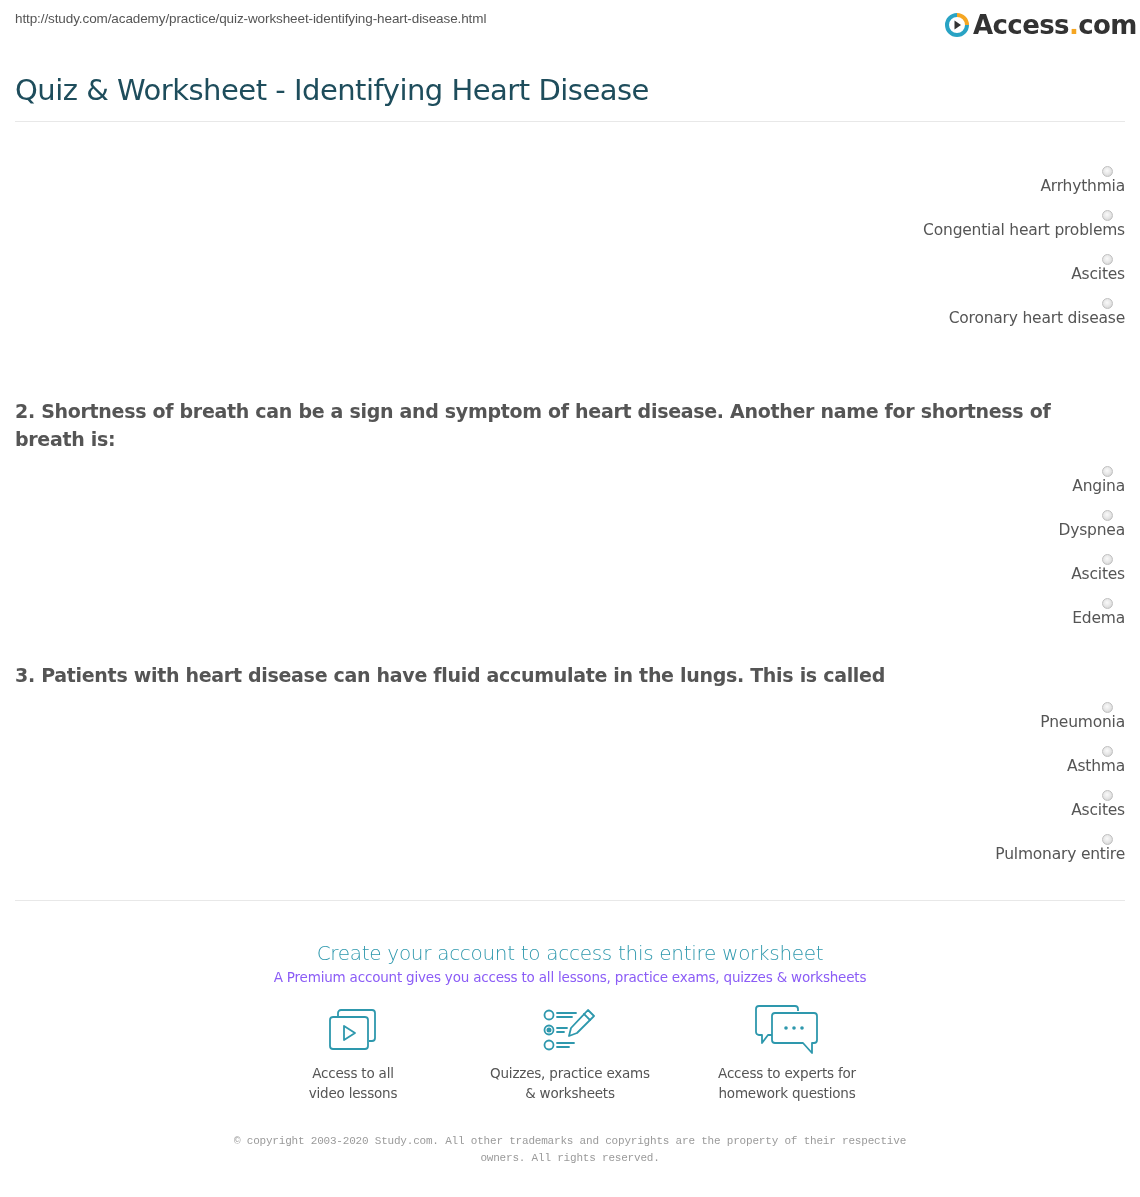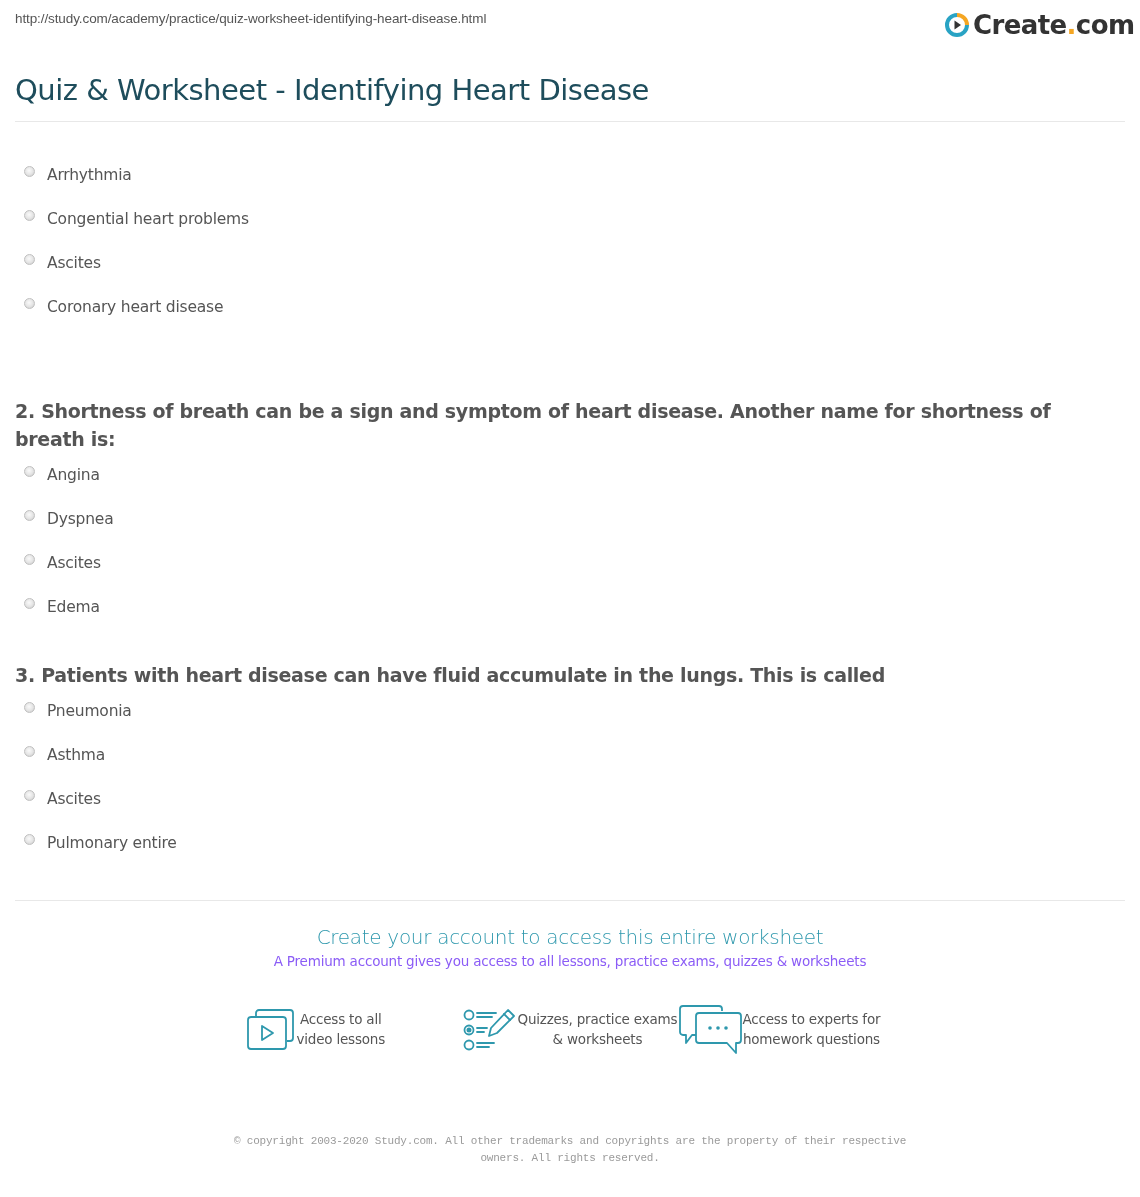--- a/index.html
+++ b/index.html
@@ -67,22 +67,23 @@
       font-family: "DejaVu Sans", sans-serif;
       font-size: 19px;
       font-weight: bold;
       color: #555555;
       line-height: 28px;
       letter-spacing: -0.3px;
     }
     .options { list-style: none; margin-top: 16px; }
     .option {
       display: flex;
-      align-items: flex-start;
+      align-items: flex-end;
       height: 44px;
+      flex-direction: column;
     }
     .radio {
       width: 11px;
       height: 11px;
       border-radius: 50%;
       background: radial-gradient(circle at 45% 40%, #fafafa 0%, #e4e4e4 55%, #c6c6c6 100%);
       border: 1px solid #c0c0c0;
       margin-left: 9px;
       margin-right: 12px;
       flex: 0 0 auto;
@@ -91,20 +92,21 @@
       font-family: "DejaVu Sans", sans-serif;
       font-size: 15.5px;
       color: #555555;
       letter-spacing: -0.2px;
     }
     .cta {
       position: absolute;
       left: 0;
       width: 1140px;
       text-align: center;
+      margin-top: 16px;
     }
     .cta-title {
       font-family: "DejaVu Sans", sans-serif;
       font-size: 20px;
       font-weight: 300;
       color: #2e98ad;
       letter-spacing: -0.3px;
       line-height: 28px;
     }
     .cta-sub {
@@ -118,21 +120,22 @@
       position: absolute;
       top: 1003px;
       left: 0;
       width: 1140px;
       display: flex;
       justify-content: center;
     }
     .feature {
       width: 217px;
       display: flex;
-      flex-direction: row;
+      flex-direction: column;
+      align-items: center;
     }
     .feature-icon {
       height: 54px;
       display: flex;
       align-items: center;
       justify-content: center;
     }
     .feature-text {
       margin-top: 6px;
       font-family: "DejaVu Sans", sans-serif;
@@ -162,21 +165,21 @@
 <div class="url">http://study.com/academy/practice/quiz-worksheet-identifying-heart-disease.html</div>
 
 <div class="logo">
   <span>
     <svg width="24" height="24" viewBox="0 0 24 24">
       <path d="M12 2 A10 10 0 1 0 22 12" fill="none" stroke="#29a3c4" stroke-width="4"></path>
       <path d="M22 12 A10 10 0 0 0 12 2" fill="none" stroke="#f5a623" stroke-width="4"></path>
       <path d="M9.5 7.5 L16 12 L9.5 16.5 Z" fill="#333333"></path>
     </svg>
   </span>
-  <span class="logo-text"><span>Create</span><span class="dot">.</span>com</span>
+  <span class="logo-text"><span>Access</span><span class="dot">.</span>com</span>
 </div>
 
 <h1 class="page-title">Quiz &amp; Worksheet - Identifying Heart Disease</h1>
 
 <div class="rule" style="top:121px;"></div>
 
 <div class="question" style="top:153px;">
   <ul class="options" style="margin-top:13px;">
     <li class="option">
         <span class="radio"></span>

